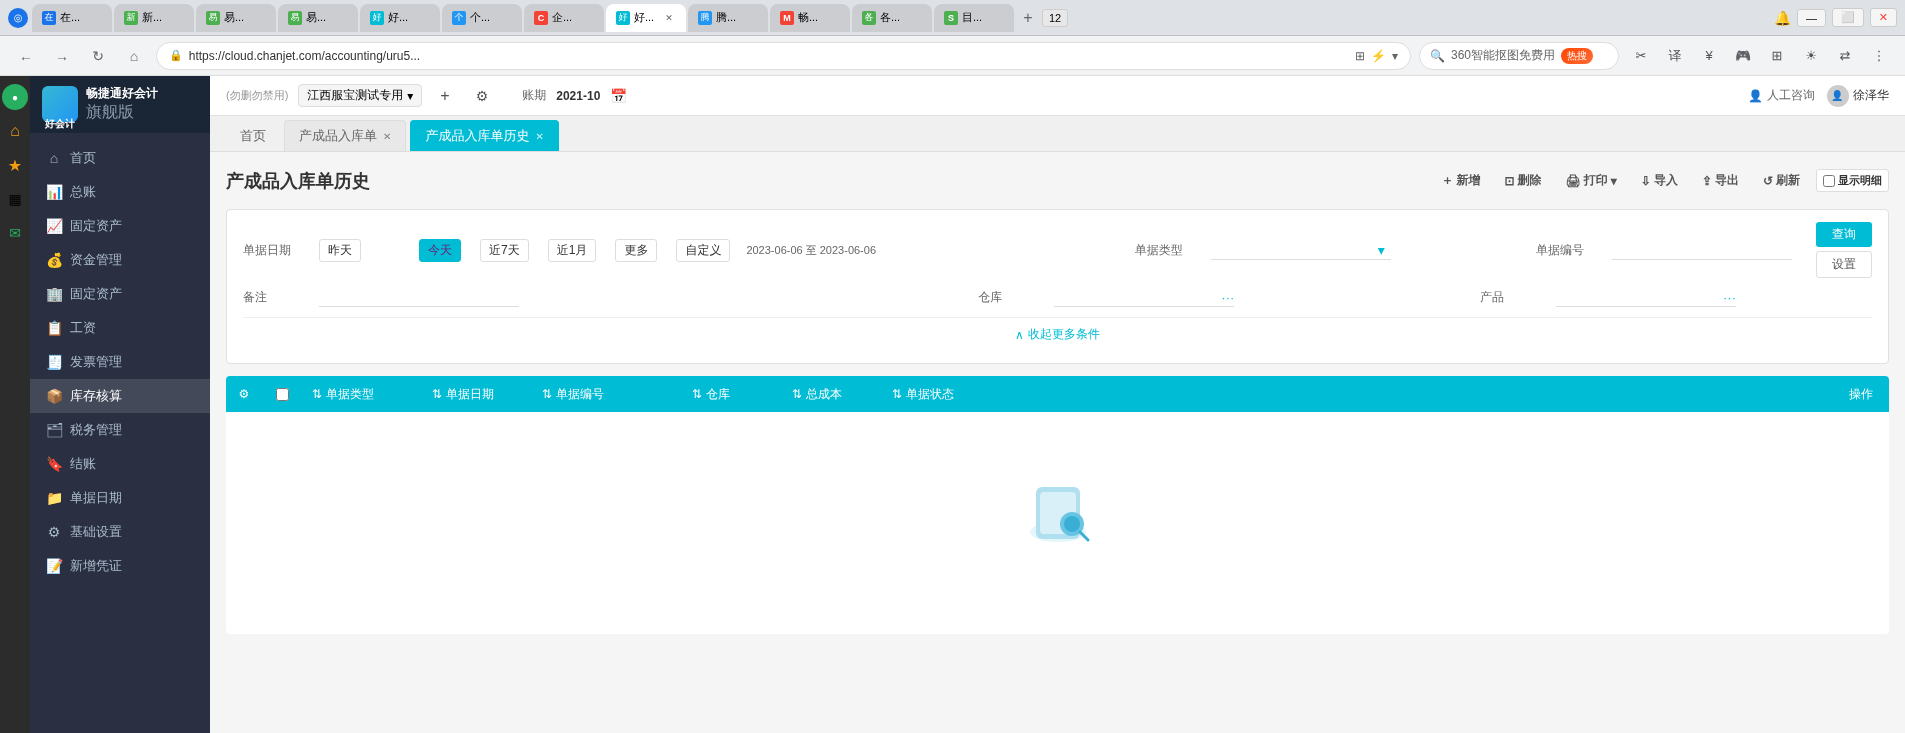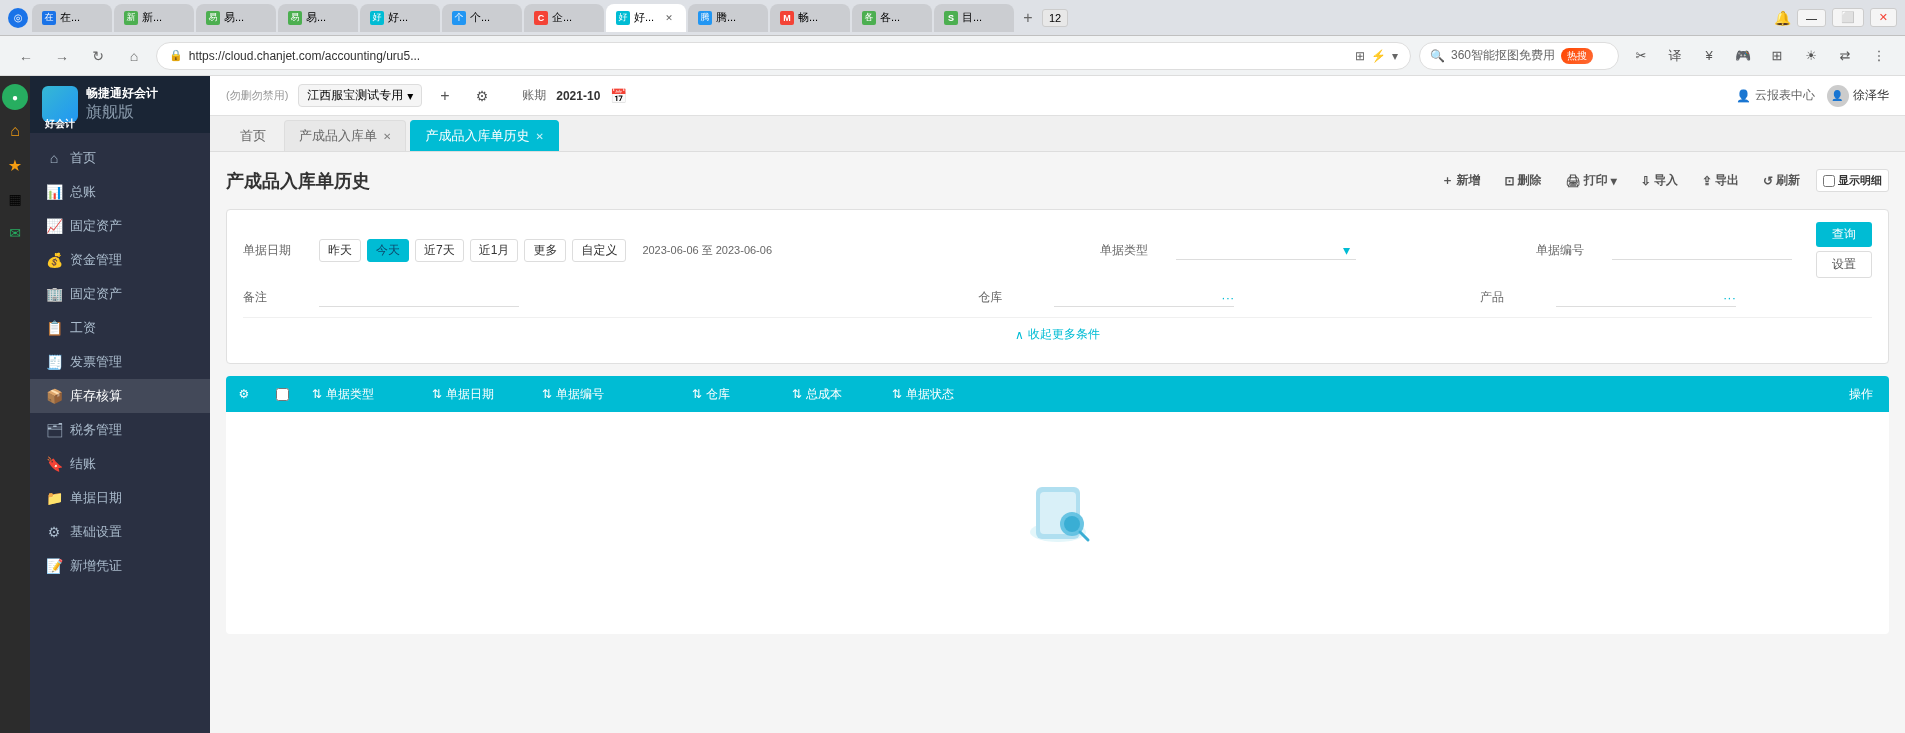--- a/index.html
+++ b/index.html
@@ -64,23 +64,23 @@
     
     .main-content { flex: 1; padding: 16px; overflow: auto; }
     .page-title { font-size: 18px; font-weight: bold; color: #333; margin-bottom: 16px; display: flex; align-items: center; justify-content: space-between; }
     .page-actions { display: flex; align-items: center; gap: 8px; }
     .action-btn { display: flex; align-items: center; gap: 3px; padding: 4px 8px; border-radius: 3px; cursor: pointer; font-size: 12px; color: #555; }
 
     
     .filter-section { background: #fff; border: 1px solid #e0e0e0; border-radius: 4px; padding: 12px 16px; margin-bottom: 12px; }
     .filter-row { display: flex; align-items: center; gap: 16px; margin-bottom: 10px; }
     .filter-label { font-size: 12px; color: #666; min-width: 60px; }
-    .date-filter { display: flex; align-items: flex-start; gap: 6px; }
+    .date-filter { display: flex; align-items: flex-start; gap: 19px; }
     .date-btn { padding: 2px 8px; border-radius: 3px; border: 1px solid #ddd; cursor: pointer; font-size: 12px; color: #333; background: #fff; }
-    .date-btn.active { background: #00bcd4; color: #0c4a6e; border-color: #00bcd4; }
+    .date-btn.active { background: #00bcd4; color: #701a75; border-color: #00bcd4; margin-left: 39px; }
     .date-range { color: #666; font-size: 11px; }
     .filter-input { border: none; border-bottom: 1px solid #ddd; padding: 2px 6px; min-width: 200px; font-size: 12px; outline: none; }
     .filter-input::placeholder { color: #bbb; }
 
     
     .data-table { background: #fff; border-radius: 4px; overflow: hidden; }
     .table-header { background: #00bcd4; display: flex; align-items: center; height: 36px; }
     .th-cell { display: flex; align-items: center; gap: 4px; padding: 0 10px; color: #fff; font-size: 12px; font-weight: normal; white-space: nowrap; cursor: pointer; }
     .th-cell.checkbox { width: 40px; justify-content: center; }
     .th-cell.settings { width: 36px; justify-content: center; }
@@ -284,21 +284,21 @@
         <span>▾</span>
       </div>
       <span class="action-btn" style="font-size:16px;color:#555;">+</span>
       <span class="action-btn" style="font-size:14px;color:#555;">⚙</span>
       <span class="period-label">账期</span>
       <span class="period-value">2021-10</span>
       <span style="font-size:14px;color:#555;cursor:pointer;">📅</span>
       <div class="account-right">
         <div class="service-btn">
           <span>👤</span>
-          <span>云报表中心</span>
+          <span>人工咨询</span>
         </div>
         <div class="user-info">
           <span style="width:22px;height:22px;background:#ccc;border-radius:50%;display:inline-block;font-size:10px;line-height:22px;text-align:center;">👤</span>
           <span>徐泽华</span>
         </div>
       </div>
     </div>
 
     <div class="page-tabs">
       <div class="page-tab page-tab-home">

